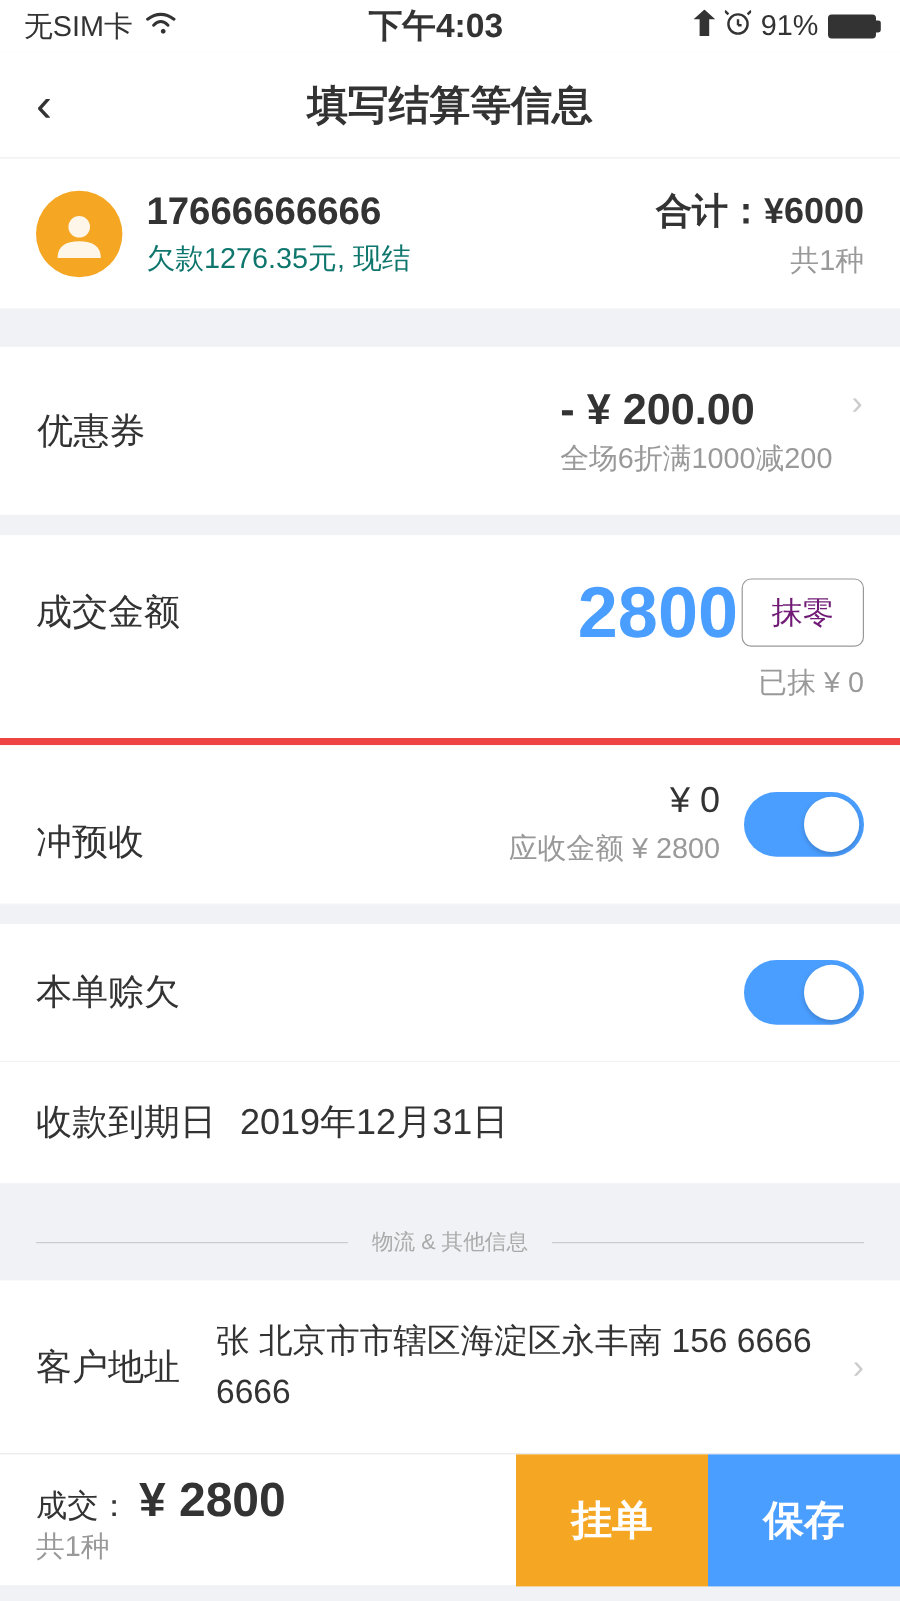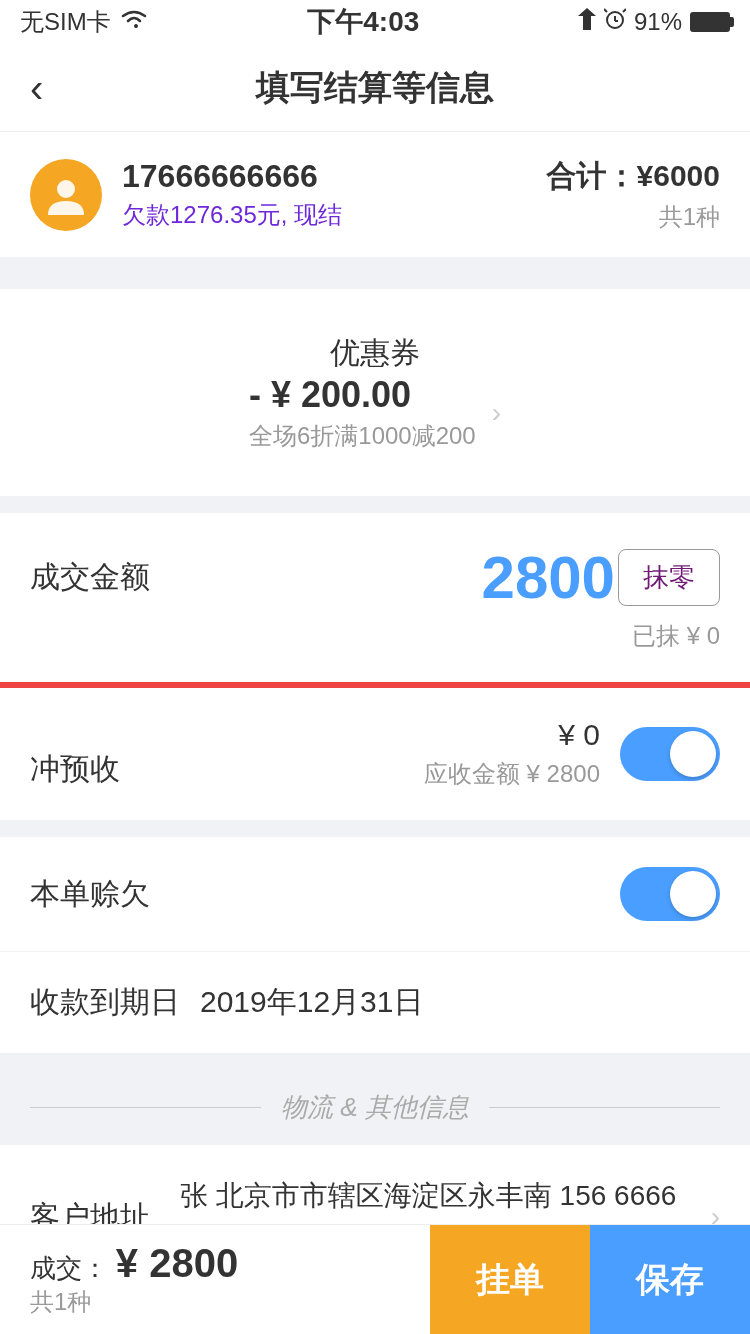--- a/index.html
+++ b/index.html
@@ -95,43 +95,42 @@
       border-radius: 50%;
       background: #f5a623;
       display: flex;
       align-items: center;
       justify-content: center;
       overflow: hidden;
     }
     .avatar svg { width: 44px; height: 44px; }
     .customer-info {}
     .customer-phone { font-size: 32px; font-weight: 600; color: #333; }
-    .customer-sub { font-size: 24px; color: #6d28d9; margin-top: 4px; }
+    .customer-sub { font-size: 24px; color: #0f766e; margin-top: 4px; }
     .customer-right { text-align: right; }
     .total-amount { font-size: 30px; font-weight: 600; color: #333; }
     .total-count { font-size: 24px; color: #999; margin-top: 4px; }
 
     
     .section-divider {
       height: 16px;
       background: #f0f2f5;
     }
 
     
     .row-item {
       background: #fff;
-      padding: 44px;
+      padding: 31px;
       display: flex;
       align-items: center;
       justify-content: space-between;
       border-bottom: 1px solid #f0f2f5;
-      flex-direction: column;
     }
     .row-label { font-size: 30px; color: #333; }
-    .row-right { display: flex; align-items: center; gap: 16px; }
+    .row-right { display: flex; align-items: flex-start; gap: 16px; }
     .discount-amount { font-size: 36px; font-weight: 600; color: #333; }
     .discount-sub { font-size: 24px; color: #999; text-align: right; margin-top: 4px; }
     .chevron-right {
       color: #ccc;
       font-size: 28px;
     }
 
     
     .deal-section {
       background: #fff;
@@ -220,38 +219,38 @@
       padding: 20px 30px;
       display: flex;
       align-items: center;
       gap: 20px;
     }
     .divider-line {
       flex: 1;
       height: 1px;
       background: #ccc;
     }
-    .divider-text { font-size: 26px; color: #aaa; white-space: nowrap; font-style: italic; }
+    .divider-text { font-size: 18px; color: #aaa; white-space: nowrap; }
 
     
     .address-section {
       background: #fff;
       padding: 30px;
       display: flex;
       align-items: center;
       justify-content: space-between;
       border-bottom: 4px solid #701a75;
     }
     .address-label { font-size: 30px; color: #333; flex-shrink: 0; margin-right: 30px; }
     .address-value { font-size: 28px; color: #333; flex: 1; line-height: 1.5; }
 
     
     .bottom-bar {
       position: fixed;
-      bottom: 0;
+      bottom: 13px;
       width: 750px;
       height: 110px;
       background: #fff;
       display: flex;
       align-items: center;
       border-top: 1px solid #eee;
     }
     .bottom-summary {
       flex: 1;
       padding: 0 30px;

